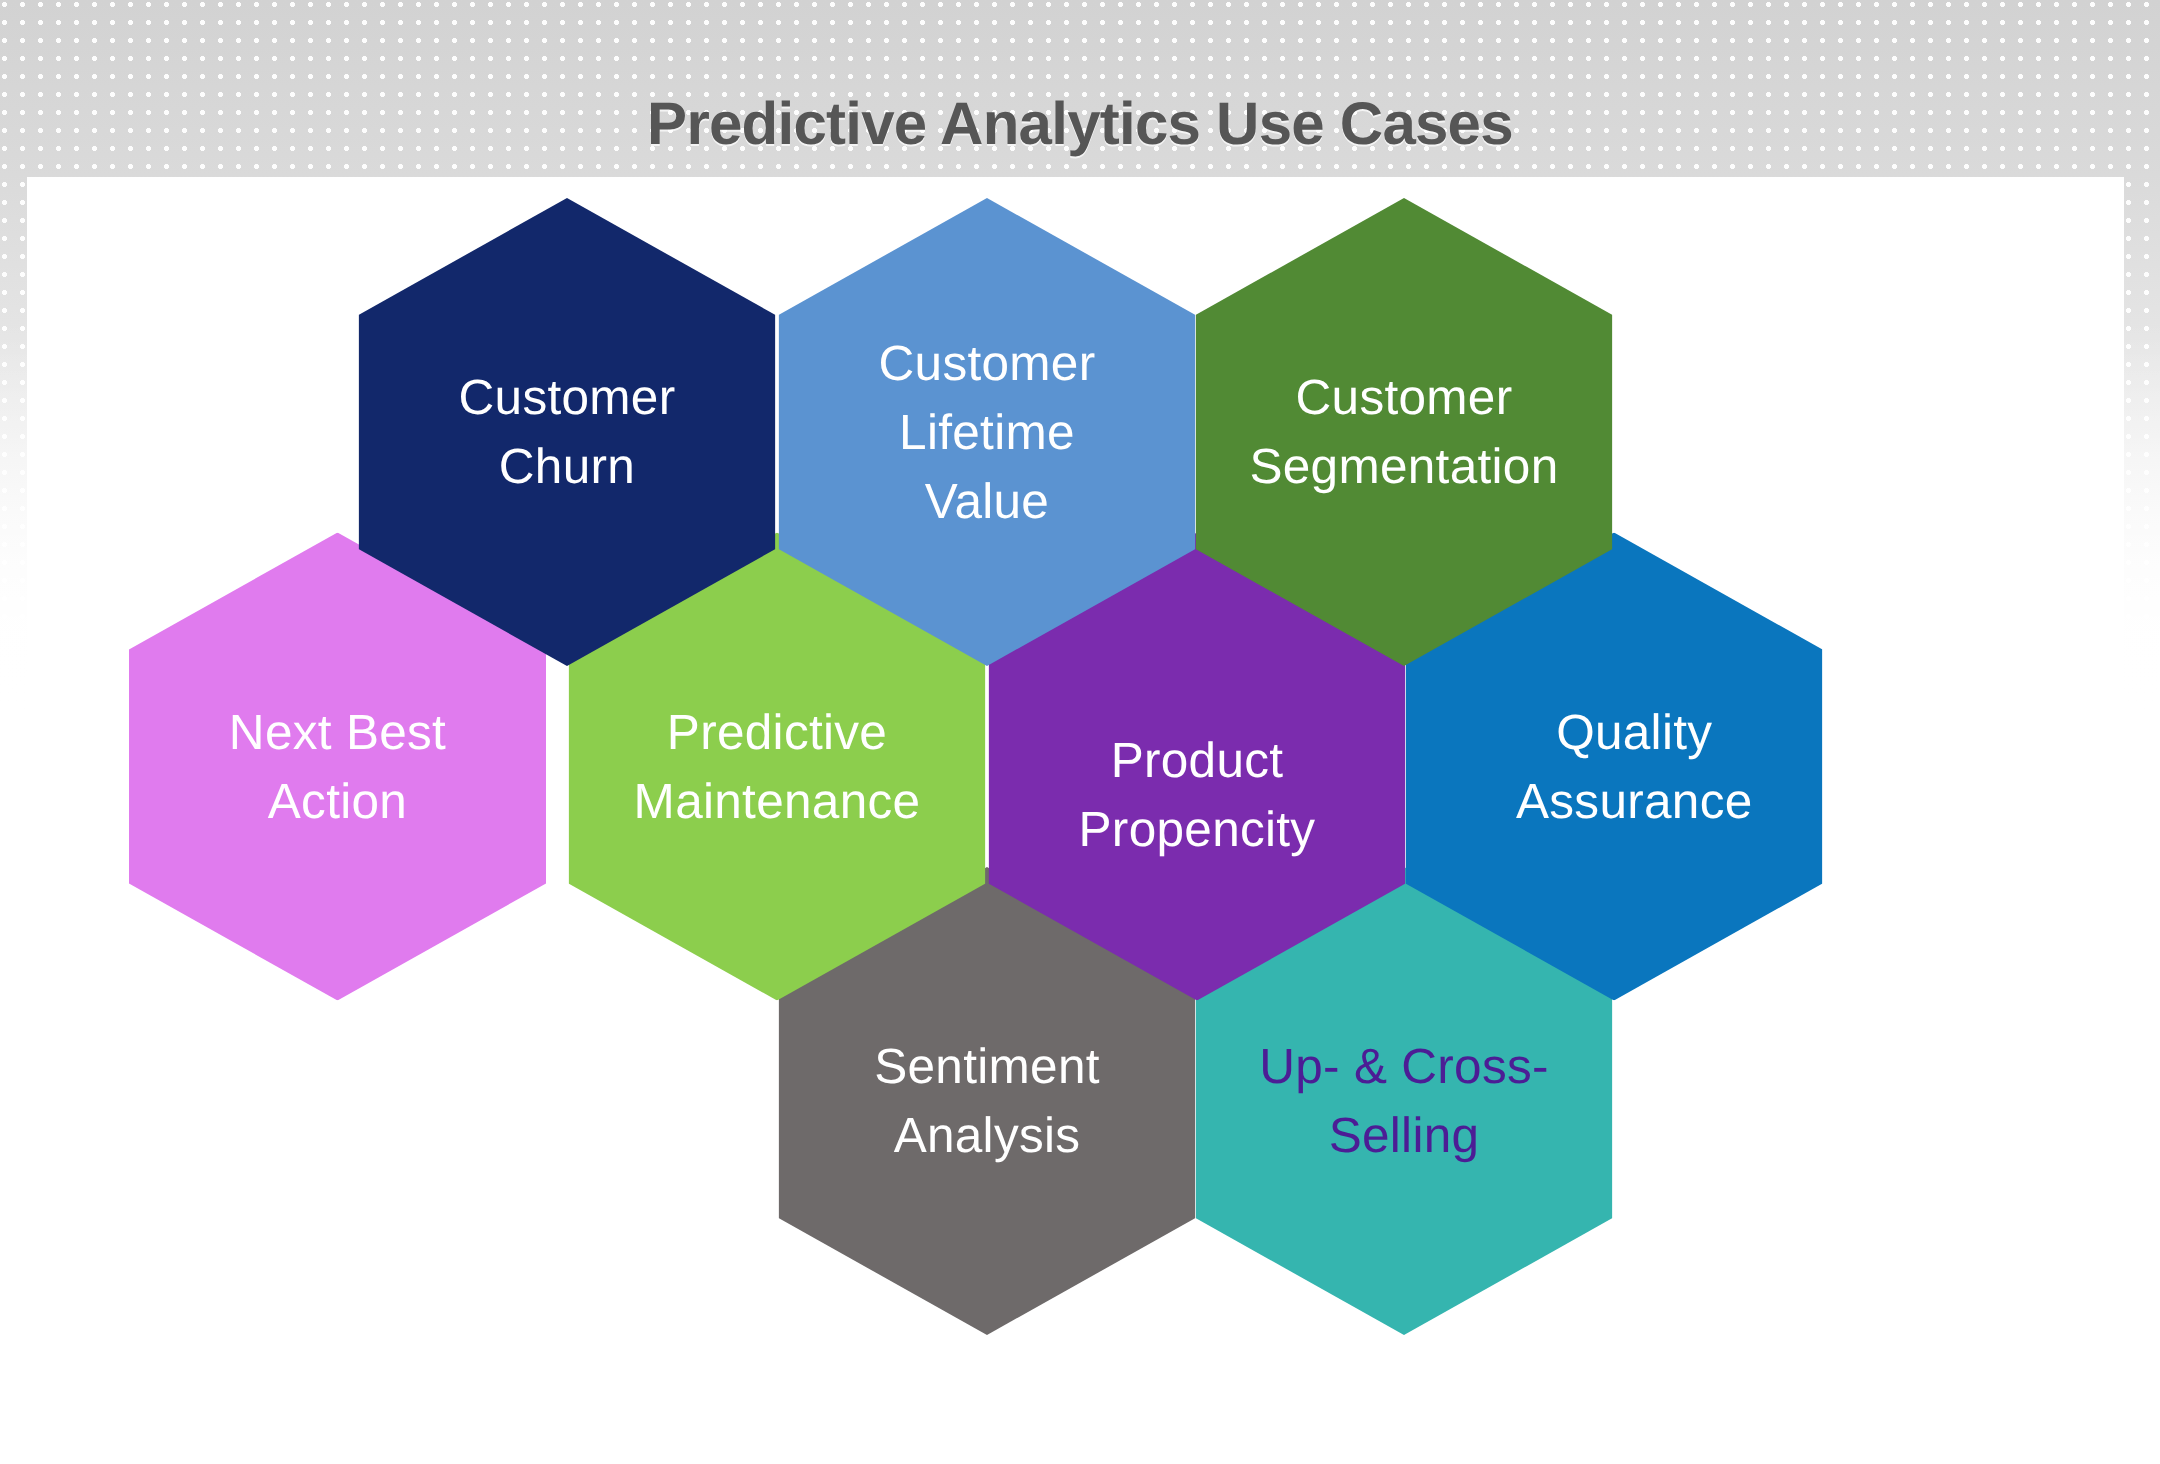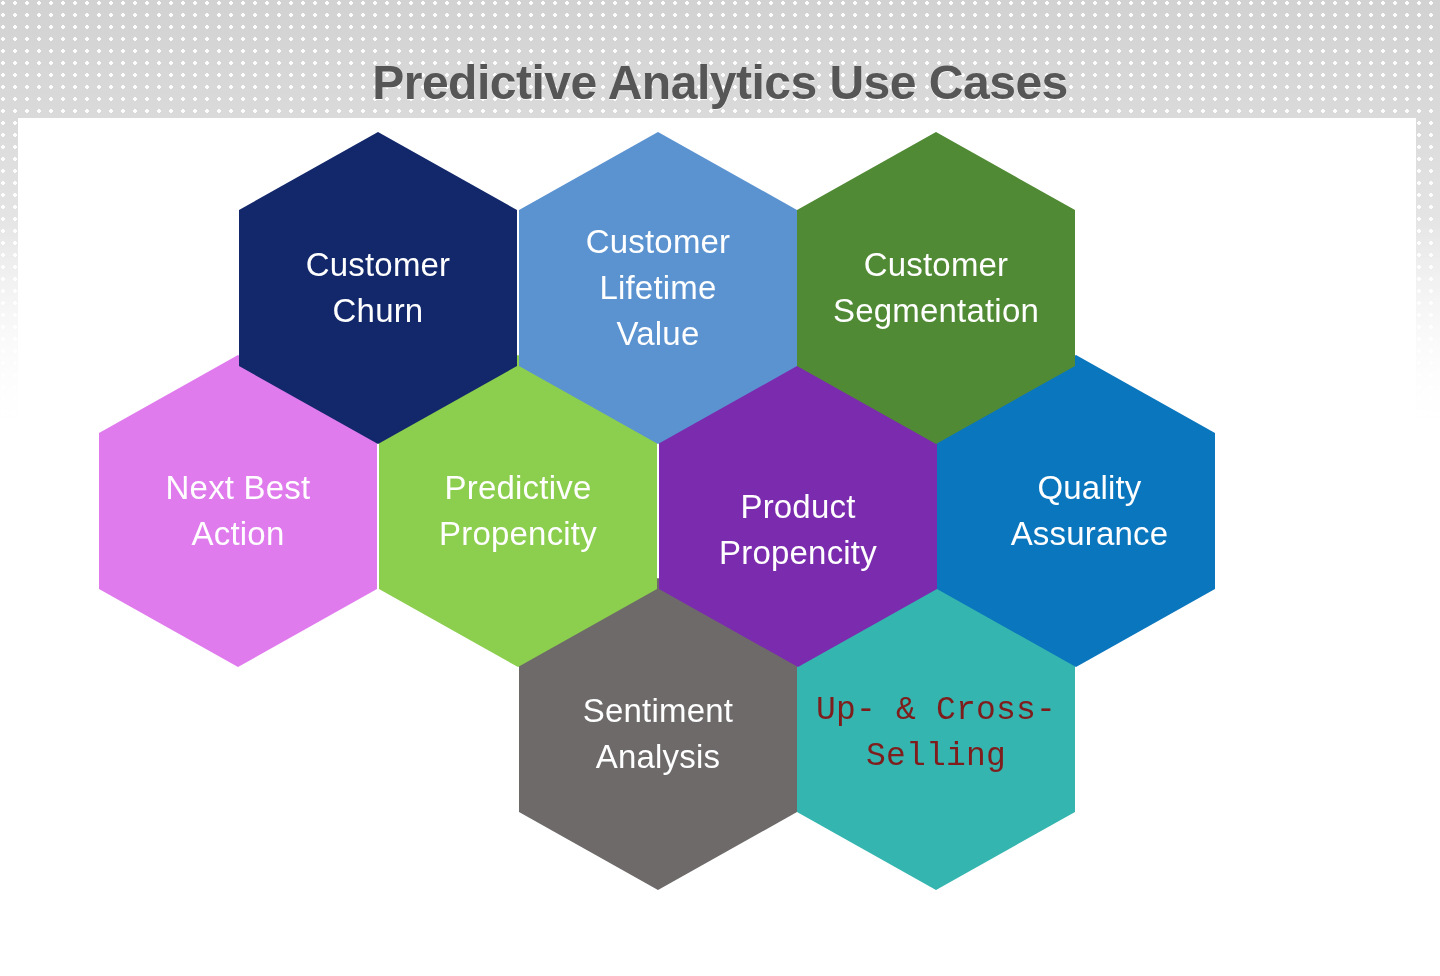--- a/index.html
+++ b/index.html
@@ -42,21 +42,21 @@
     height: 858px;
     background: #ffffff;
   }
 
   #page-title {
     position: absolute;
     left: 0;
     top: 50px;
     width: 1440px;
     text-align: center;
-    font-size: 48px;
+    font-size: 40px;
     line-height: 66px;
     font-weight: bold;
     color: #565656;
     letter-spacing: -0.5px;
     white-space: nowrap;
     text-shadow: 0 1px 0 rgba(255,255,255,0.7);
   }
 
   #hex-grid {
     position: absolute;
@@ -93,21 +93,21 @@
   .r1 { top: 132px; }
   
   .r2 { top: 355px; }
   
   .r3 { top: 578px; }
 
   .c-a { left: 239px; }
   .c-b { left: 519px; }
   .c-c { left: 797px; }
 
-  .c-w { left:  99px; }
+  .c-w { left:  86px; }
   .c-x { left: 379px; }
   .c-y { left: 659px; }
   .c-z { left: 937px; }
 
   
   .r1 { z-index: 3; }
   .r2 { z-index: 2; }
   .r3 { z-index: 1; }
 </style>
 </head>
@@ -135,34 +135,34 @@
       <div class="hex-label" style="color: rgb(255, 255, 255);">Customer
 Segmentation</div>
     </div>
 
     <div class="hex r2 c-w" style="background-color: rgb(224, 123, 238);">
       <div class="hex-label" style="color: rgb(255, 255, 255);">Next Best
 Action</div>
     </div>
     <div class="hex r2 c-x" style="background-color: rgb(140, 206, 77);">
       <div class="hex-label" style="color: rgb(255, 255, 255);">Predictive
-Propencity</div>
+Maintenance</div>
     </div>
     <div class="hex r2 c-y" style="background-color: rgb(123, 44, 174);">
       <div class="hex-label" style="color: rgb(255, 255, 255); margin-top: 37px;">Product
 Propencity</div>
     </div>
     <div class="hex r2 c-z" style="background-color: rgb(10, 118, 190); padding-left: 43px;">
       <div class="hex-label" style="color: rgb(255, 255, 255);">Quality
 Assurance</div>
     </div>
 
     <div class="hex r3 c-b" style="background-color: rgb(110, 106, 106);">
       <div class="hex-label" style="color: rgb(255, 255, 255); text-align: center;">Sentiment
 Analysis</div>
     </div>
     <div class="hex r3 c-c" style="background-color: rgb(53, 181, 175);">
-      <div class="hex-label" style="color: #7f1d1d; font-family: Liberation Mono, monospace;">Up- &amp; Cross-
+      <div class="hex-label" style="color: #4c1d95;">Up- &amp; Cross-
 Selling</div>
     </div>
 
   </div>
 </div>
 
 </body></html>

